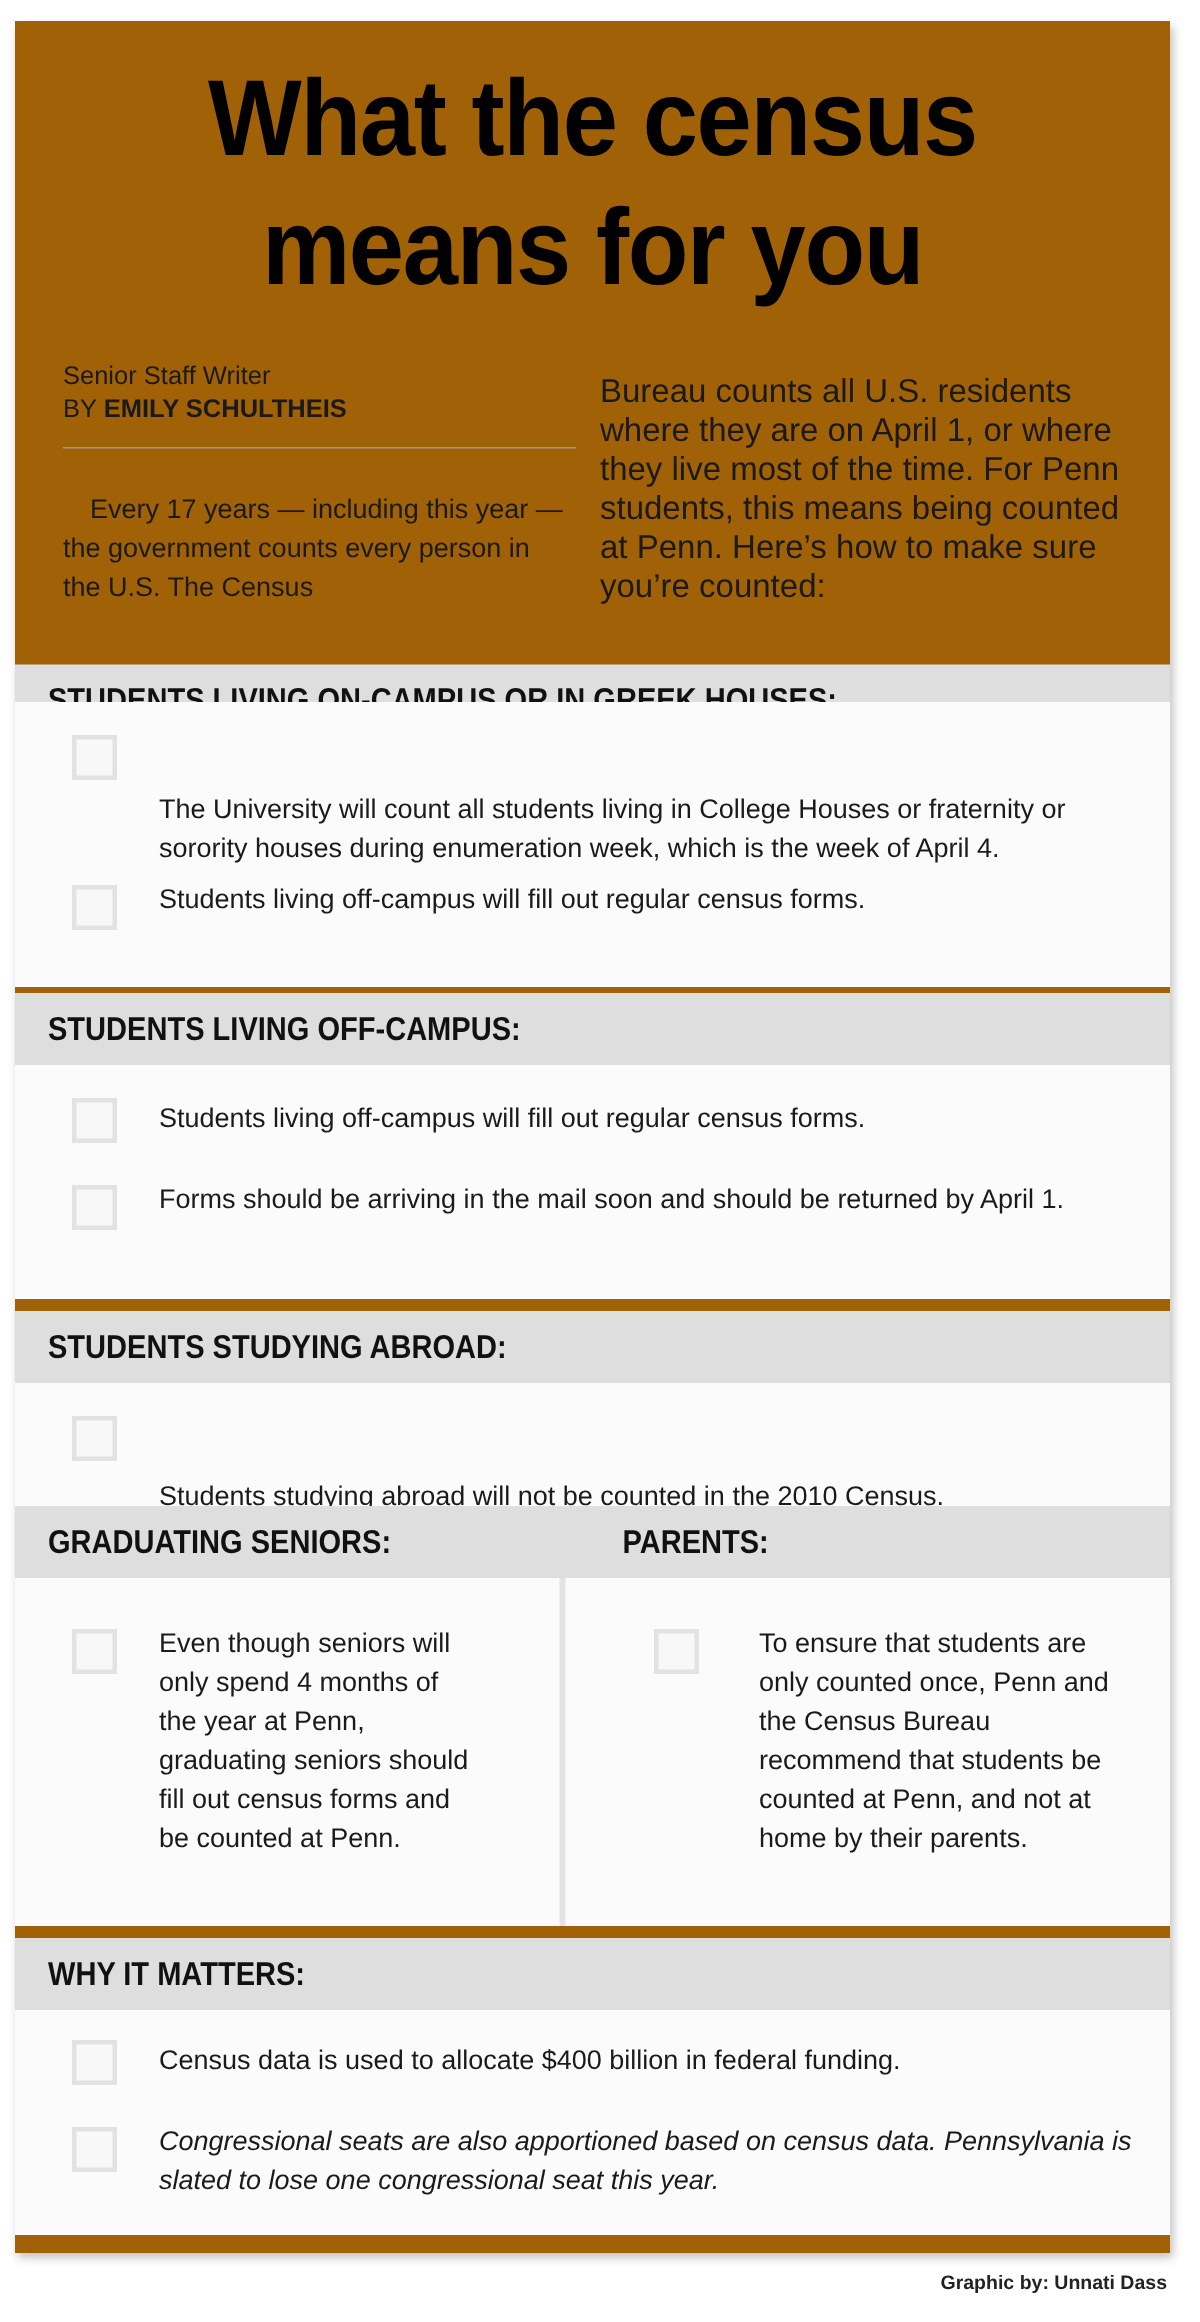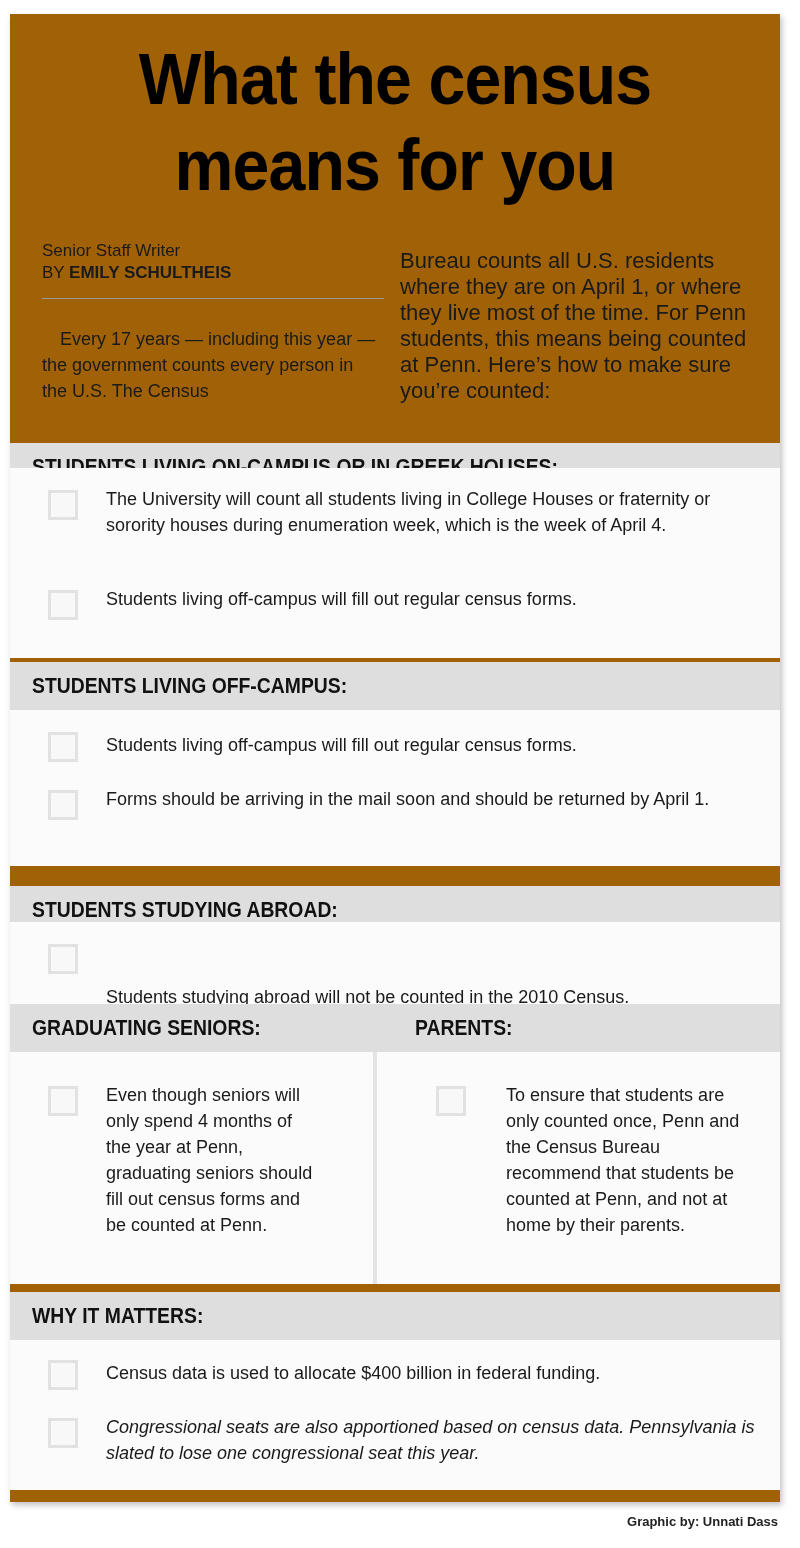--- a/index.html
+++ b/index.html
@@ -59,41 +59,41 @@
   </div>
   <div class="byline-rule"></div>
 
   <div class="intro-left">Every 17 years — including this year — the government counts every person in the U.S. The Census</div>
   <div class="intro-right">Bureau counts all U.S. residents where they are on April 1, or where they live most of the time. For Penn students, this means being counted at Penn. Here’s how to make sure you’re counted:</div>
 
   <div class="sec-head" style="top:406px;margin-top:23px;"><span>STUDENTS LIVING ON-CAMPUS OR IN GREEK HOUSES:</span></div>
   <div class="sec-body" style="top:454px;height:190px;">
     <div class="item" style="top:18px;">
       <div class="cbox" style="top:4px;"></div>
-      <div class="itext" style="width:650px;">The University will count all students living in College Houses or fraternity or sorority houses during enumeration week, which is the week of April 4.</div>
+      <div class="itext" style="width:650px;margin-top:40px;">The University will count all students living in College Houses or fraternity or sorority houses during enumeration week, which is the week of April 4.</div>
     </div>
     <div class="item" style="top:118px;">
       <div class="cbox" style="top:4px;"></div>
       <div class="itext" style="width:630px;">Students living off-campus will fill out regular census forms.</div>
     </div>
   </div>
 
   <div class="sec-head" style="top:648px;"><span>STUDENTS LIVING OFF-CAMPUS:</span></div>
   <div class="sec-body" style="top:696px;height:156px;">
     <div class="item" style="top:22px;">
       <div class="cbox" style="top:0px;"></div>
       <div class="itext" style="width:650px;">Students living off-campus will fill out regular census forms.</div>
     </div>
     <div class="item" style="top:76px;">
       <div class="cbox" style="top:4px;"></div>
       <div class="itext" style="width:640px;">Forms should be arriving in the mail soon and should be returned by April 1.</div>
     </div>
   </div>
 
-  <div class="sec-head" style="top:860px;margin-top:12px;"><span>STUDENTS STUDYING ABROAD:</span></div>
+  <div class="sec-head" style="top:860px;"><span>STUDENTS STUDYING ABROAD:</span></div>
   <div class="sec-body" style="top:908px;height:84px;">
     <div class="item" style="top:22px;">
       <div class="cbox" style="top:0px;"></div>
       <div class="itext" style="width:660px;margin-top:40px;">Students studying abroad will not be counted in the 2010 Census.</div>
     </div>
   </div>
 
   <div class="sec-head" style="top:990px;width:770px;">
     <span>GRADUATING SENIORS:</span>
     <span style="position:absolute;left:405px;">PARENTS:</span>

